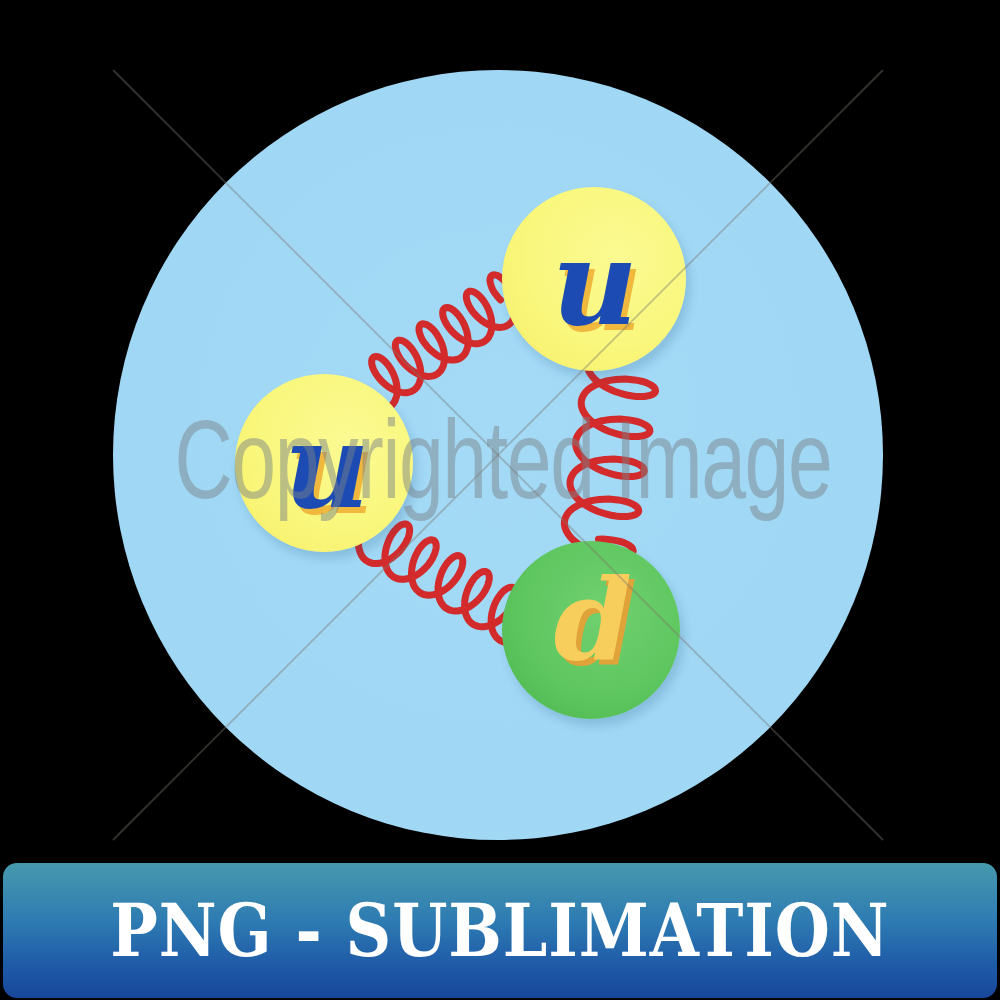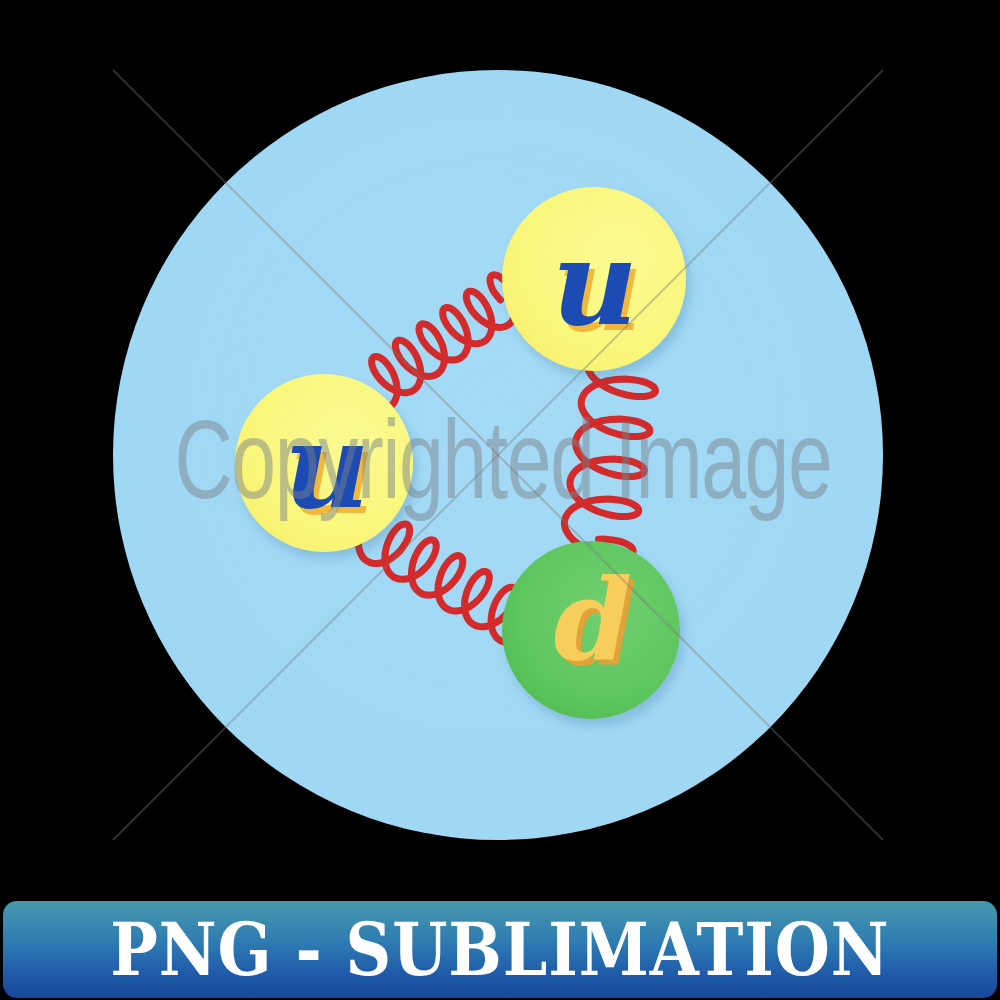--- a/index.html
+++ b/index.html
@@ -44,21 +44,21 @@
   .wm-line{stroke:rgba(122,120,110,0.42);stroke-width:1.8;}
   .wm-text{
     position:absolute;left:503px;top:459px;
     transform:translate(-50%,-50%) scaleX(0.72);
     font-family:"Liberation Sans",sans-serif;font-weight:400;
     font-size:112px;letter-spacing:-2px;white-space:nowrap;
     color:rgba(122,129,135,0.48);
   }
   
   .banner{
-    position:absolute;left:3px;right:3px;bottom:2px;height:97px;border-radius:14px;
+    position:absolute;left:3px;right:3px;bottom:2px;height:135px;border-radius:14px;
     background:linear-gradient(180deg,#4699ad 0%, #2e7cb2 42%, #1f5ba8 75%, #17479a 100%);
     display:flex;align-items:center;justify-content:center;overflow:hidden;
   }
   .banner-text{
     font-family:"DejaVu Serif","Liberation Serif",serif;font-weight:bold;
     font-size:72px;color:#ffffff;white-space:nowrap;letter-spacing:1px;
     transform:scaleX(0.88);
   }
 </style>
 </head>

